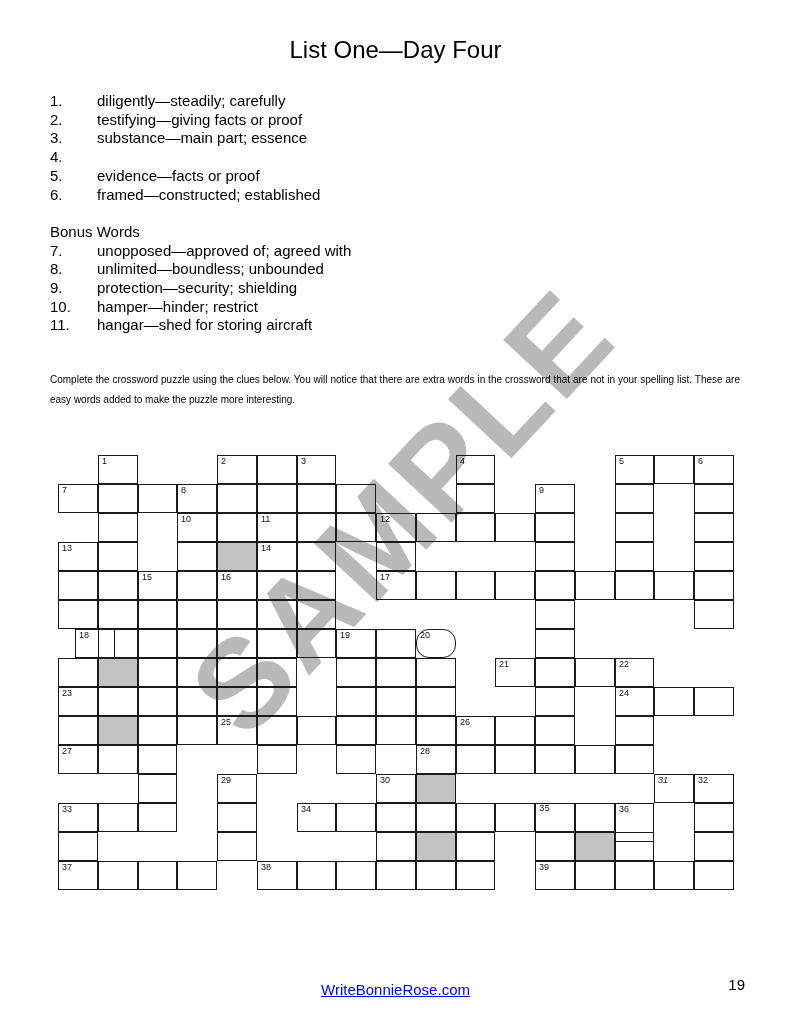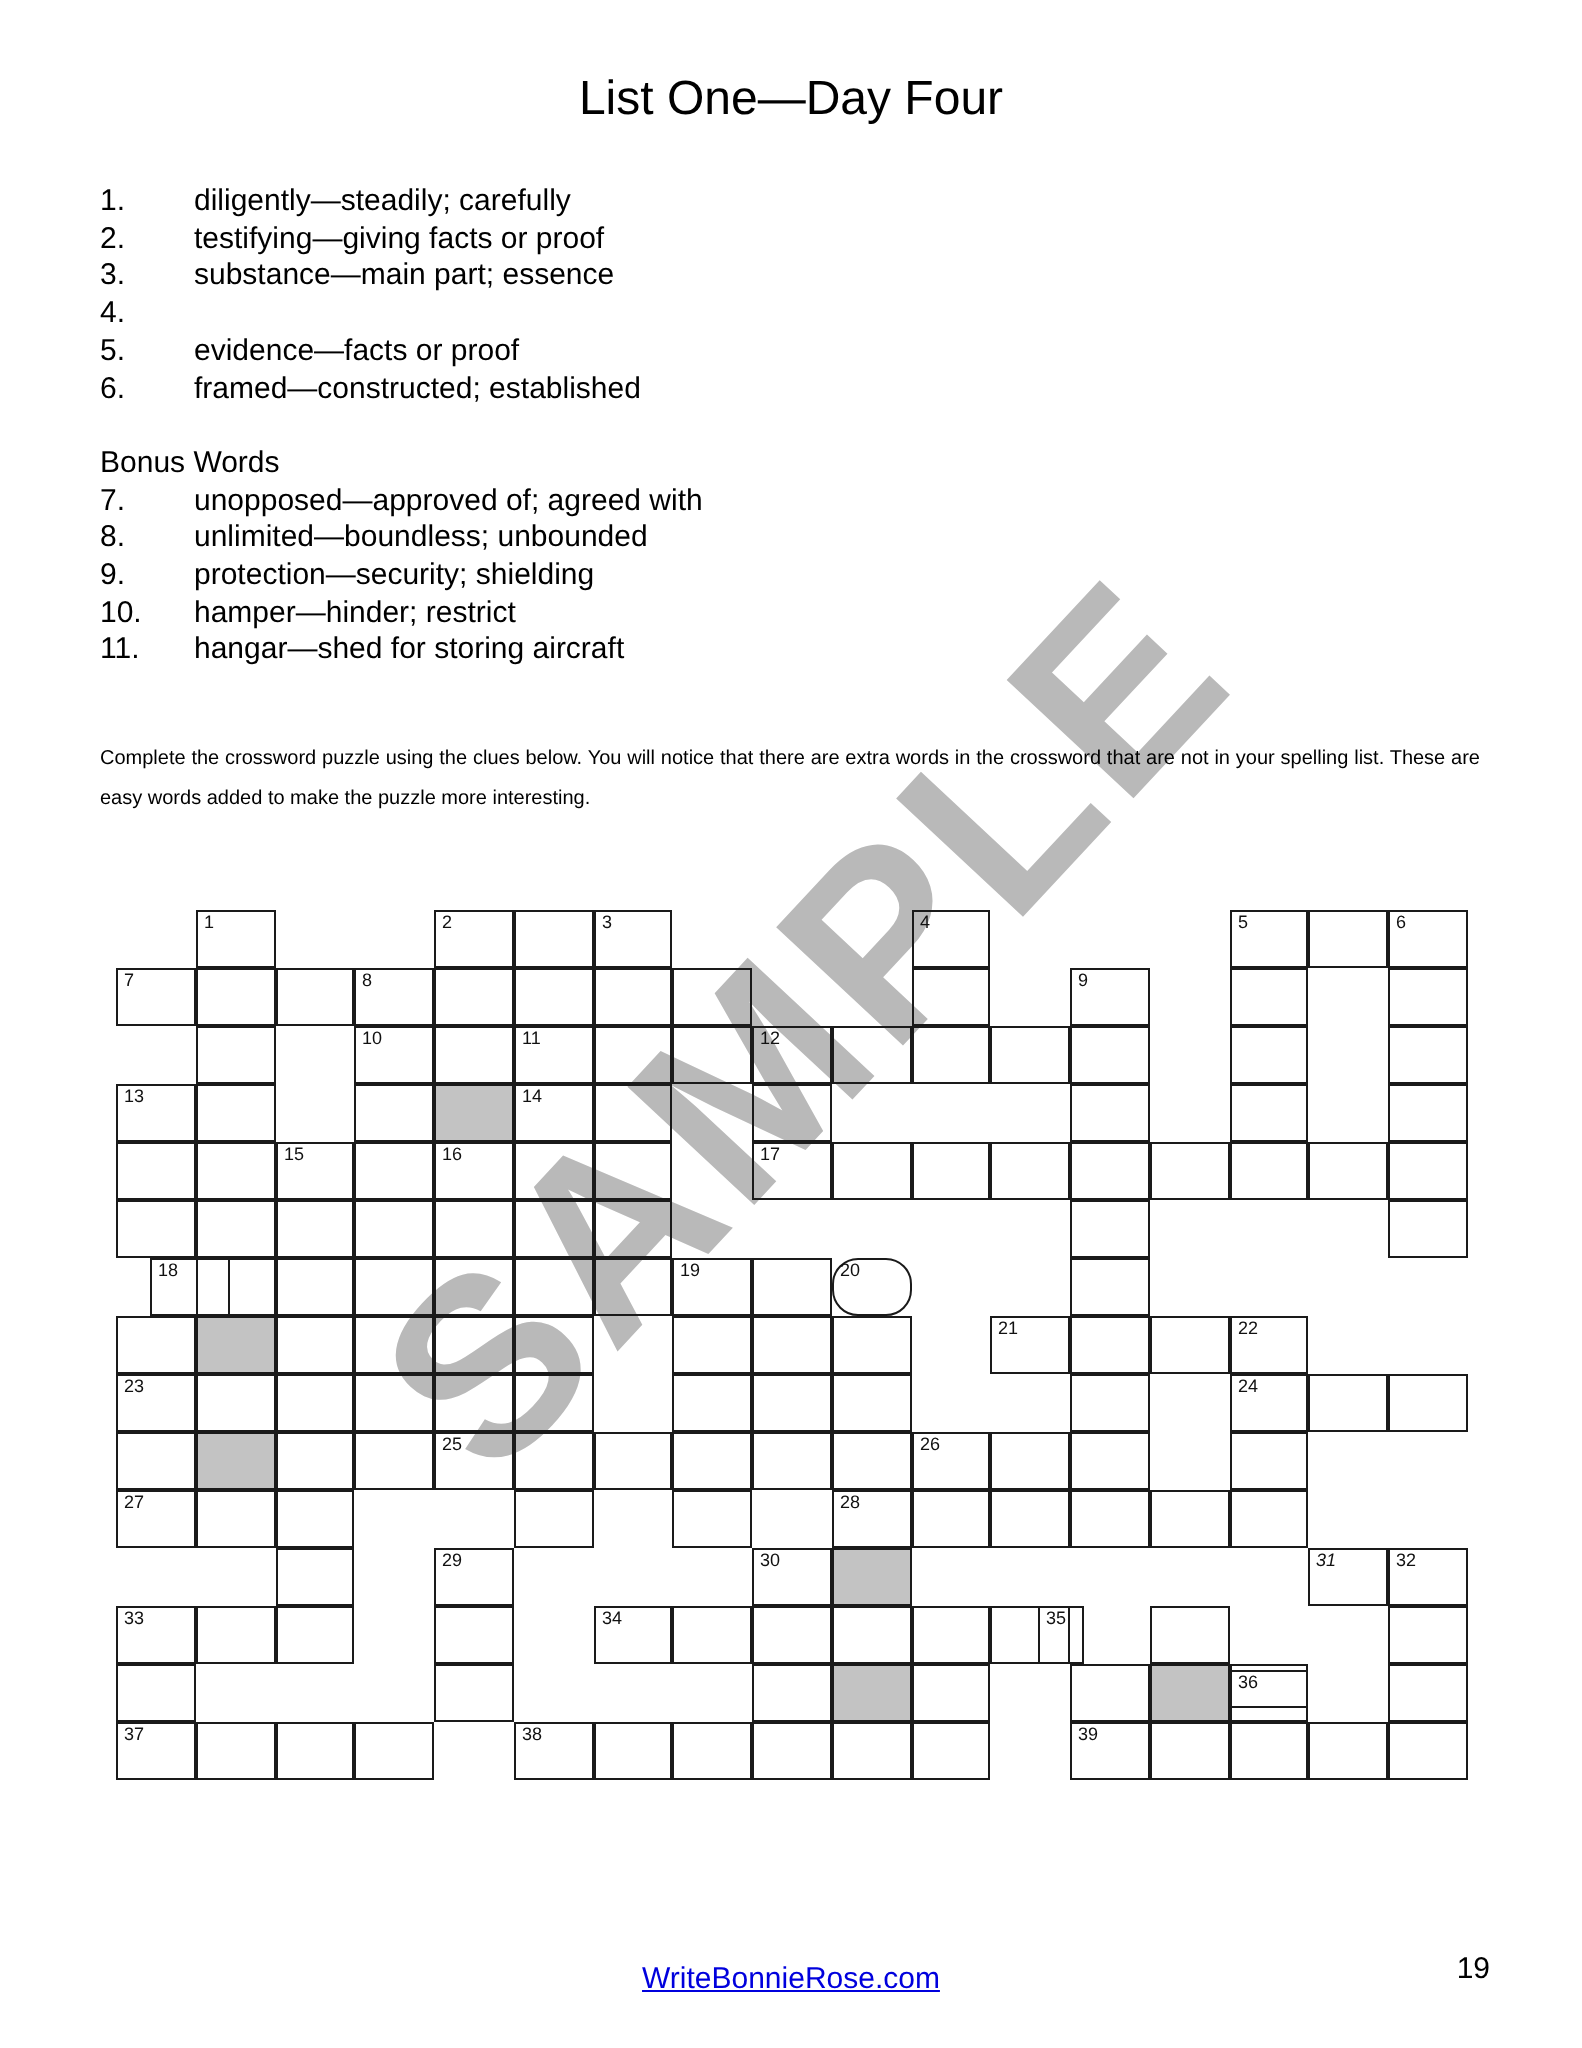--- a/index.html
+++ b/index.html
@@ -308,25 +308,25 @@
     <div class="cell" style="left: 80px; top: 348px; width: 39px; height: 29px;"></div>
     <div class="cell" style="left: 159px; top: 348px; width: 40px; height: 29px;"></div>
     <div class="cell" style="left: 239px; top: 348px; width: 39px; height: 29px;">
       <span class="cellnum">34</span>
     </div>
     <div class="cell" style="left: 278px; top: 348px; width: 40px; height: 29px;"></div>
     <div class="cell" style="left: 318px; top: 348px; width: 40px; height: 29px;"></div>
     <div class="cell" style="left: 358px; top: 348px; width: 40px; height: 29px;"></div>
     <div class="cell" style="left: 398px; top: 348px; width: 39px; height: 29px;"></div>
     <div class="cell" style="left: 437px; top: 348px; width: 40px; height: 29px;"></div>
-    <div class="cell" style="left: 461px; top: 348px; width: 23px; height: 29px;">
+    <div class="cell" style="left: 477px; top: 348px; width: 40px; height: 29px; font-family: Liberation Mono, monospace;">
       <span class="cellnum">35</span>
     </div>
     <div class="cell" style="left: 517px; top: 348px; width: 40px; height: 29px;"></div>
-    <div class="cell" style="left: 557px; top: 348px; width: 39px; height: 19px; margin-top: 32px;">
+    <div class="cell" style="left: 557px; top: 348px; width: 39px; height: 39px;">
       <span class="cellnum">36</span>
     </div>
     <div class="cell" style="left: 636px; top: 348px; width: 40px; height: 29px;"></div>
     <div class="cell" style="left: 0px; top: 377px; width: 40px; height: 29px;"></div>
     <div class="cell" style="left: 159px; top: 377px; width: 40px; height: 29px;"></div>
     <div class="cell" style="left: 318px; top: 377px; width: 40px; height: 29px;"></div>
     <div class="cell gray" style="left: 358px; top: 377px; width: 40px; height: 29px;"></div>
     <div class="cell" style="left: 398px; top: 377px; width: 39px; height: 29px;"></div>
     <div class="cell" style="left: 477px; top: 377px; width: 40px; height: 29px;"></div>
     <div class="cell gray" style="left: 517px; top: 377px; width: 40px; height: 29px;"></div>

